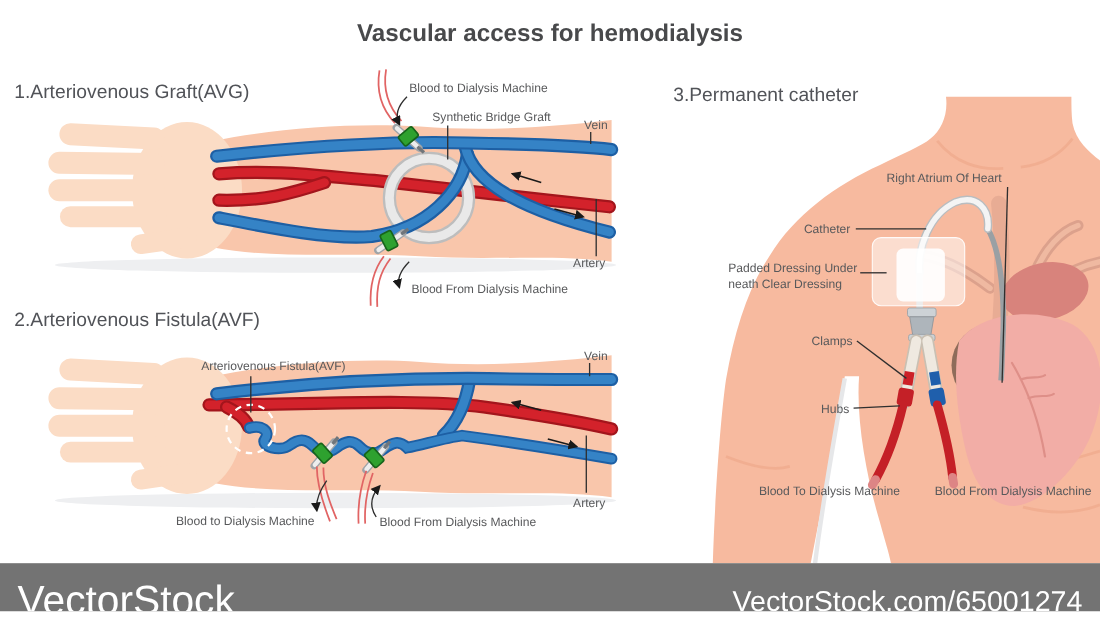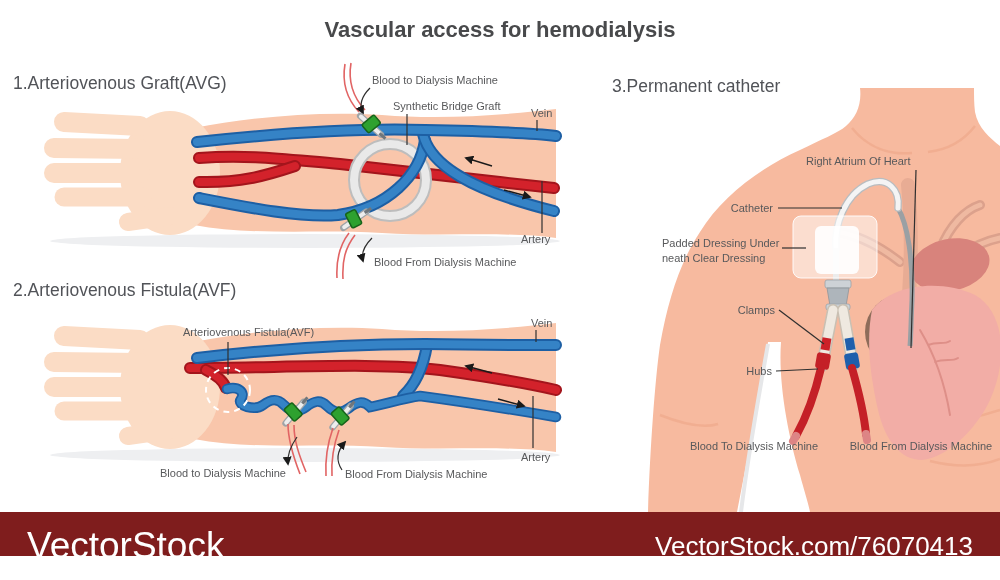--- a/index.html
+++ b/index.html
@@ -14,23 +14,23 @@
   .vo{fill:none;stroke:#1D5FA4;stroke-width:12;stroke-linecap:round;}
   .vi{fill:none;stroke:#3583C6;stroke-width:8;stroke-linecap:round;}
   .ao{fill:none;stroke:#A3151C;stroke-width:12;stroke-linecap:round;}
   .ai{fill:none;stroke:#D3222B;stroke-width:8;stroke-linecap:round;}
   .go{fill:none;stroke:#BDBDBD;stroke-width:12;}
   .gi{fill:none;stroke:#E9E9E9;stroke-width:8;}
   .tube{fill:none;stroke:#E16464;stroke-width:1.6;}
   .lead{fill:none;stroke:#2F2F2F;stroke-width:1.2;}
   .flow{fill:none;stroke:#1A1A1A;stroke-width:1.4;}
   .shade{fill:none;stroke:#EFA98C;stroke-width:2.5;opacity:.75;}
-  .footer{position:absolute;left:0;top:512px;width:1000px;height:68px;background:#7f1d1d;
+  .footer{position:absolute;left:0;top:512px;width:1000px;height:68px;background:#737373;
           display:flex;align-items:center;justify-content:space-between;box-sizing:border-box;
-          padding:0 27px;}
+          padding:0 16px;}
   .brand{color:#fff;font-size:37px;}
   .credit{color:#fff;font-size:26px;}
 </style>
 </head>
 <body>
 
 <div class="page">
 
 <svg width="1000" height="512" viewBox="0 0 1000 512">
   <defs>
@@ -236,16 +236,16 @@
     <line class="lead" x1="776" y1="371" x2="818" y2="369"></line>
     <text class="lbl" x="772" y="375" text-anchor="end">Hubs</text>
 
     <text class="lbl" x="754" y="450" text-anchor="middle">Blood To Dialysis Machine</text>
     <text class="lbl" x="921" y="450" text-anchor="middle">Blood From Dialysis Machine</text>
   </g>
 </svg>
 
 <div class="footer">
   <span class="brand">VectorStock</span>
-  <span class="credit">VectorStock.com/76070413</span>
+  <span class="credit">VectorStock.com/65001274</span>
 </div>
 
 </div>
 
 </body></html>

